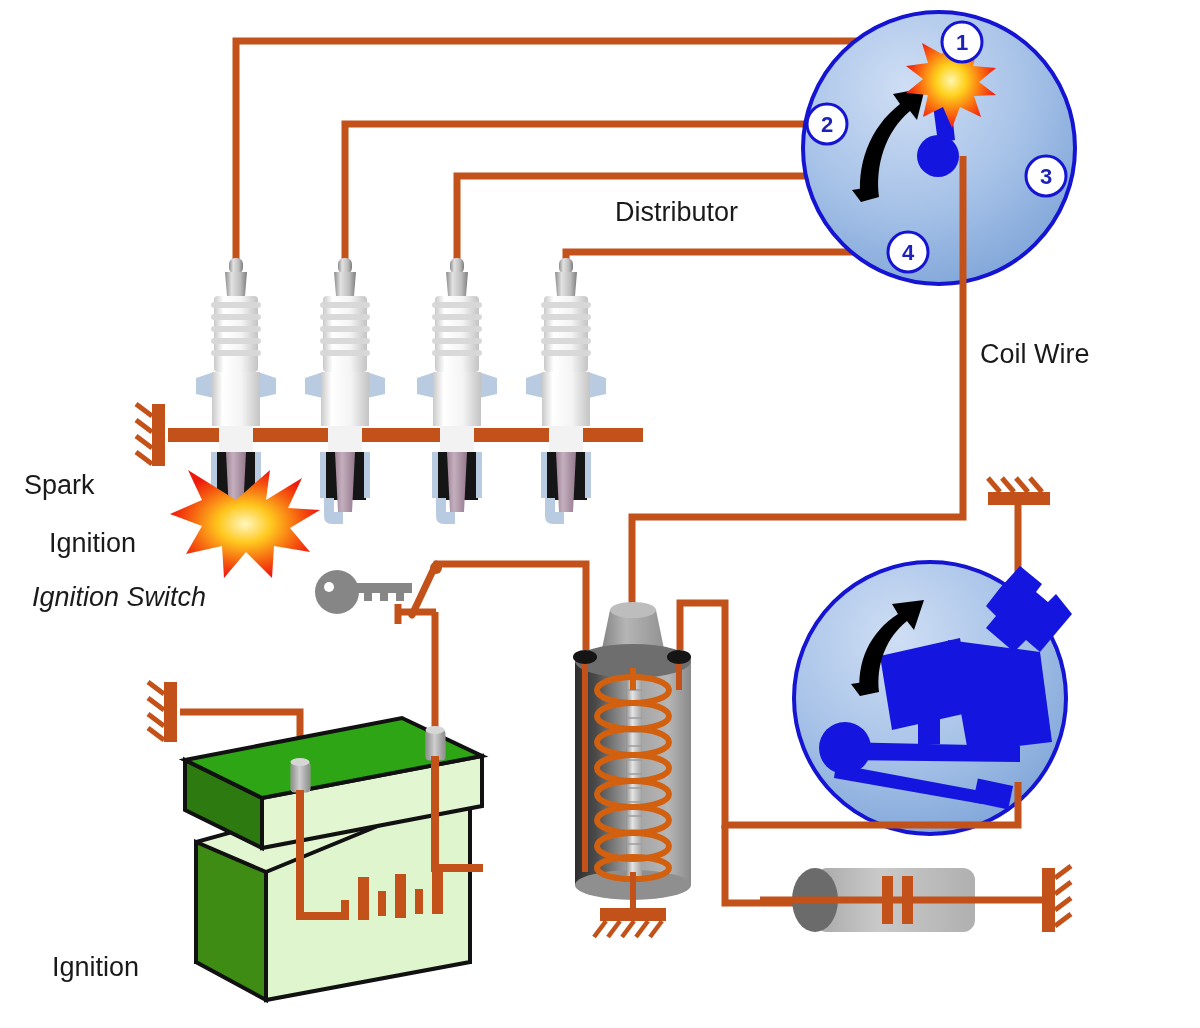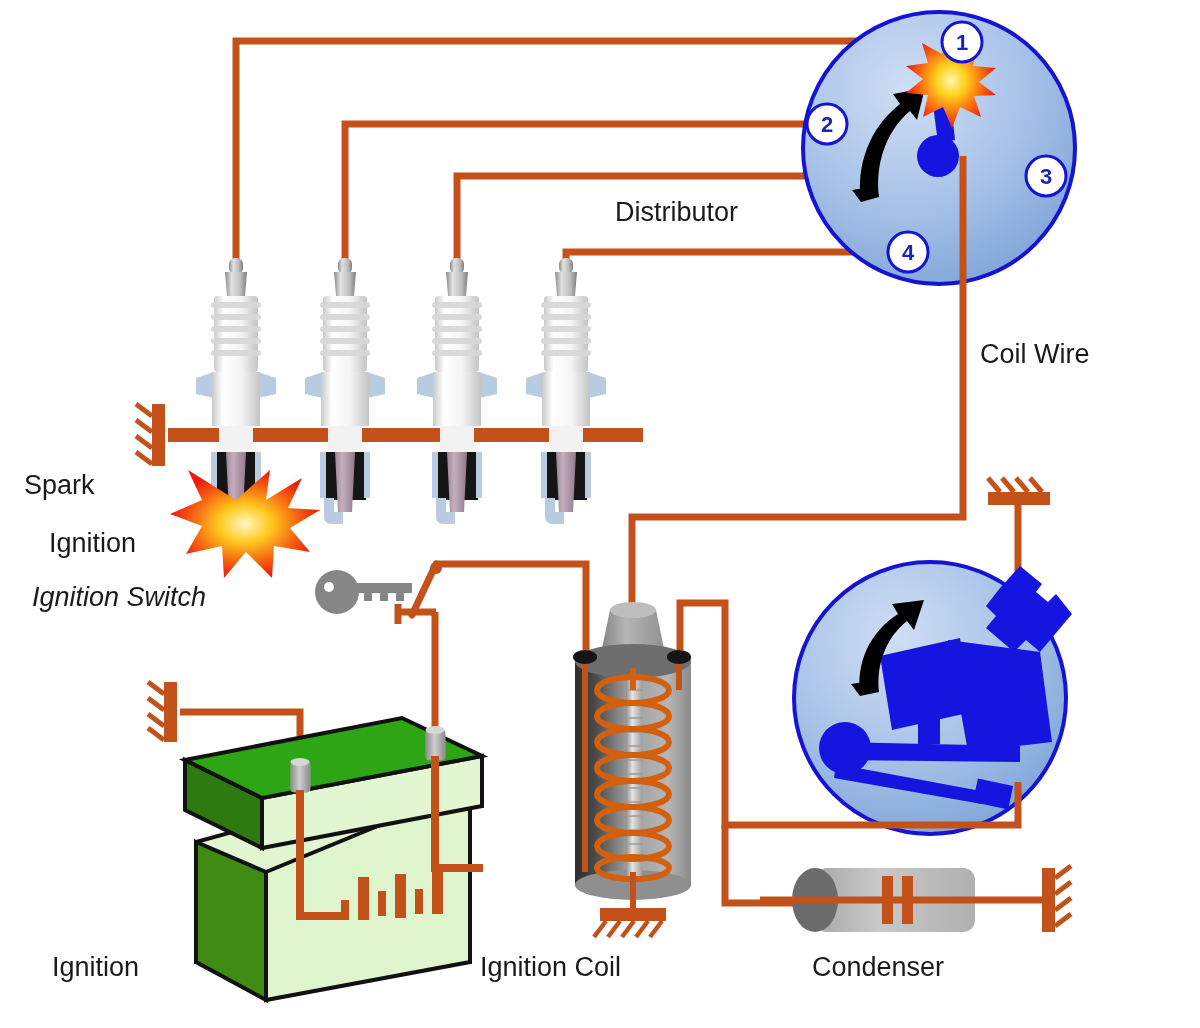--- a/index.html
+++ b/index.html
@@ -398,16 +398,14 @@
     </g>
 
   </svg>
 
   <div class="lbl lbl-lg" style="left:24px;top:470px;">Spark</div>
   <div class="lbl lbl-lg" style="left:24px;top:528px;margin-left:25px;">Ignition</div>
   <div class="lbl lbl-lg" style="left:32px;top:582px;font-style:italic;">Ignition Switch</div>
   <div class="lbl lbl-lg" style="left:615px;top:197px;">Distributor</div>
   <div class="lbl lbl-lg" style="left:980px;top:339px;">Coil Wire</div>
   <div class="lbl lbl-lg" style="left:52px;top:952px;">Ignition</div>
-  <div class="lbl lbl-lg" style="left:480px;top:952px;">Ignition Coil</div>
-  <div class="lbl lbl-lg" style="left:812px;top:952px;">Condenser</div>
 
 </div>
 
 </body></html>

